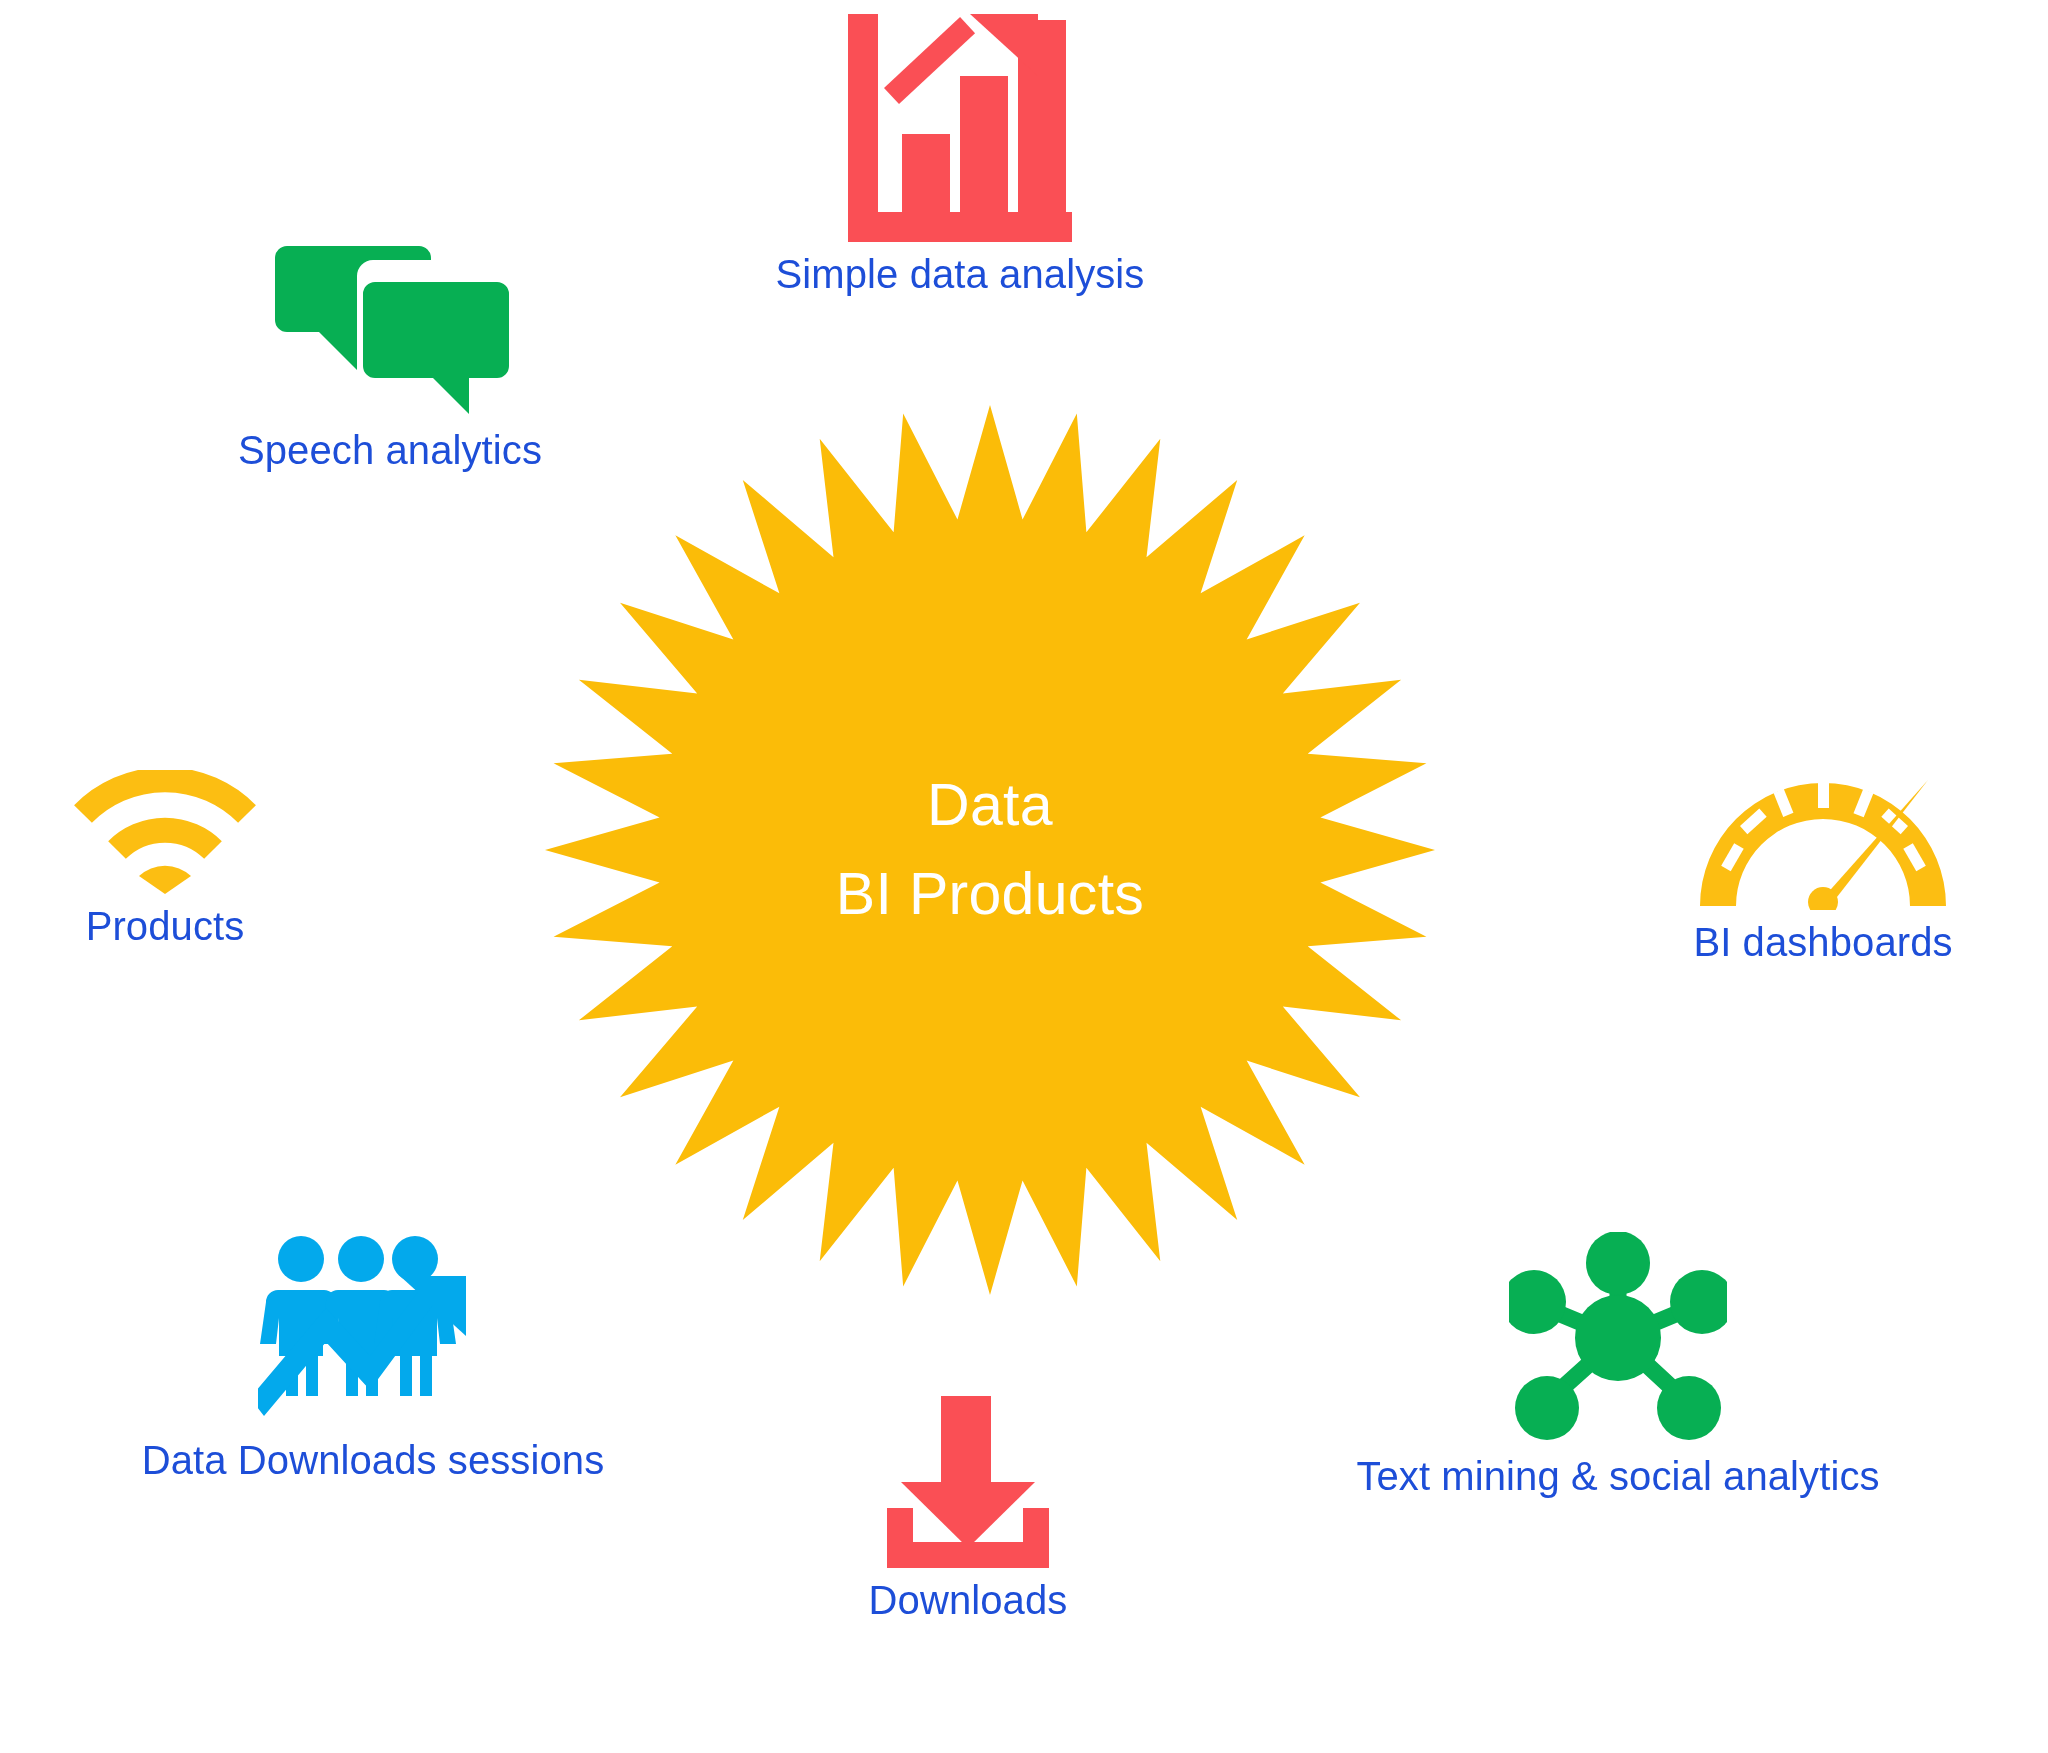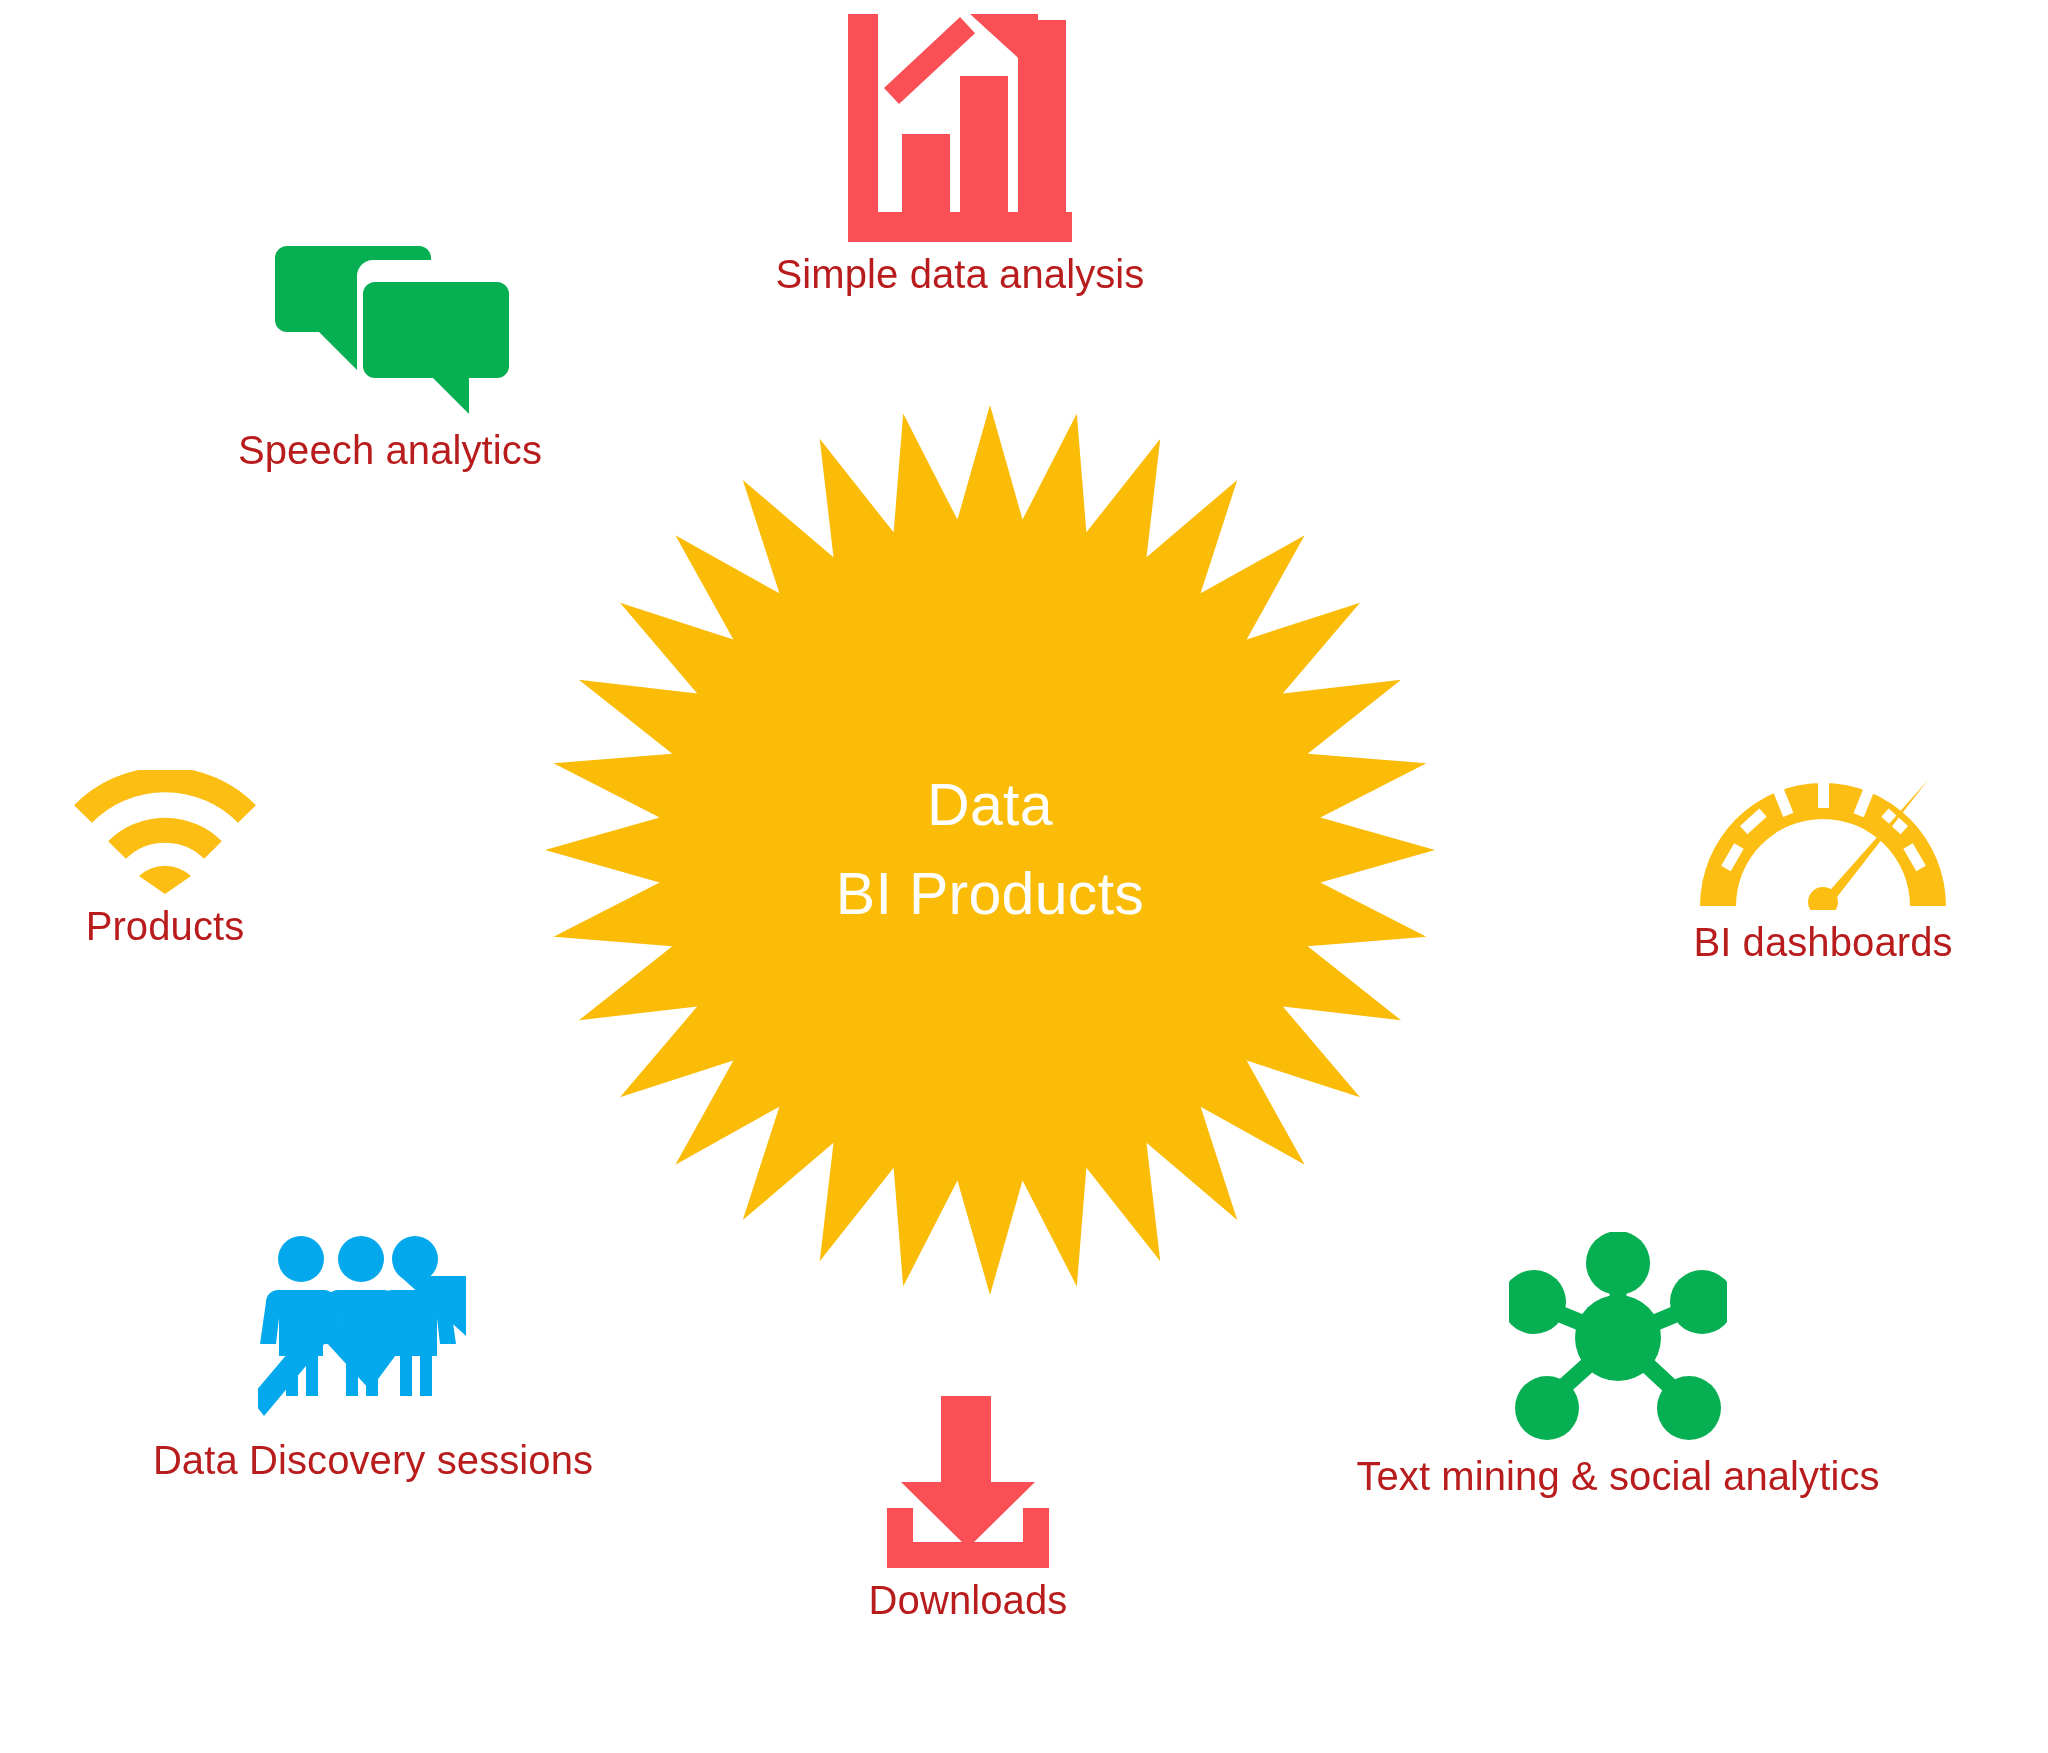--- a/index.html
+++ b/index.html
@@ -62,21 +62,21 @@
     flex-direction: column;
     align-items: center;
   }
   .node .icon-wrap {
     display: block;
     line-height: 0;
   }
   .node .label {
     margin-top: 10px;
     font-size: 40px;
-    color: #b91c1c;
+    color: #1d4ed8;
     white-space: nowrap;
     letter-spacing: 0.1px;
   }
   .node svg { display: block; }
 
   
   #node-simple-data-analysis { left: 704px;  top: 14px;   width: 512px; }
   #node-lists-and-reports    { left: 1334px; top: 228px;  width: 512px; }
   #node-bi-dashboards        { left: 1598px; top: 760px;  width: 450px; }
   #node-text-mining          { left: 1308px; top: 1232px; width: 620px; }
@@ -199,21 +199,21 @@
           <circle cx="157" cy="27" r="23"></circle>
           <path d="M134,58 h46 a12,12 0 0 1 12,12 l6,42 h-16 l-3,-26 v38 h-44 v-38 l-3,26 h-16 l6,-42 a12,12 0 0 1 12,-12 Z"></path>
           <rect x="142" y="120" width="12" height="44"></rect>
           <rect x="162" y="120" width="12" height="44"></rect>
         </g>
 
         <path d="M6,184 L68,110 L112,158 L180,66 L166,52 L112,124 L68,76 L-8,166 Z" fill="#03A9EC"></path>
         <polygon points="142,44 208,44 208,104" fill="#03A9EC"></polygon>
       </svg>
     </span>
-    <span class="label">Data Discovery sessions</span>
+    <span class="label">Data Downloads sessions</span>
   </div>
 
   <div class="node" id="node-signals">
     <span class="icon-wrap">
       <svg width="192" height="124" viewBox="0 0 192 124">
         <g fill="none" stroke="#FCBE12" stroke-width="25">
           <path d="M14,44 A115,115 0 0 1 178,44"></path>
           <path d="M48,80 A68,68 0 0 1 144,80"></path>
         </g>
         <path d="M70,106 A38,38 0 0 1 122,106 L96,124 Z" fill="#FCBE12"></path>

